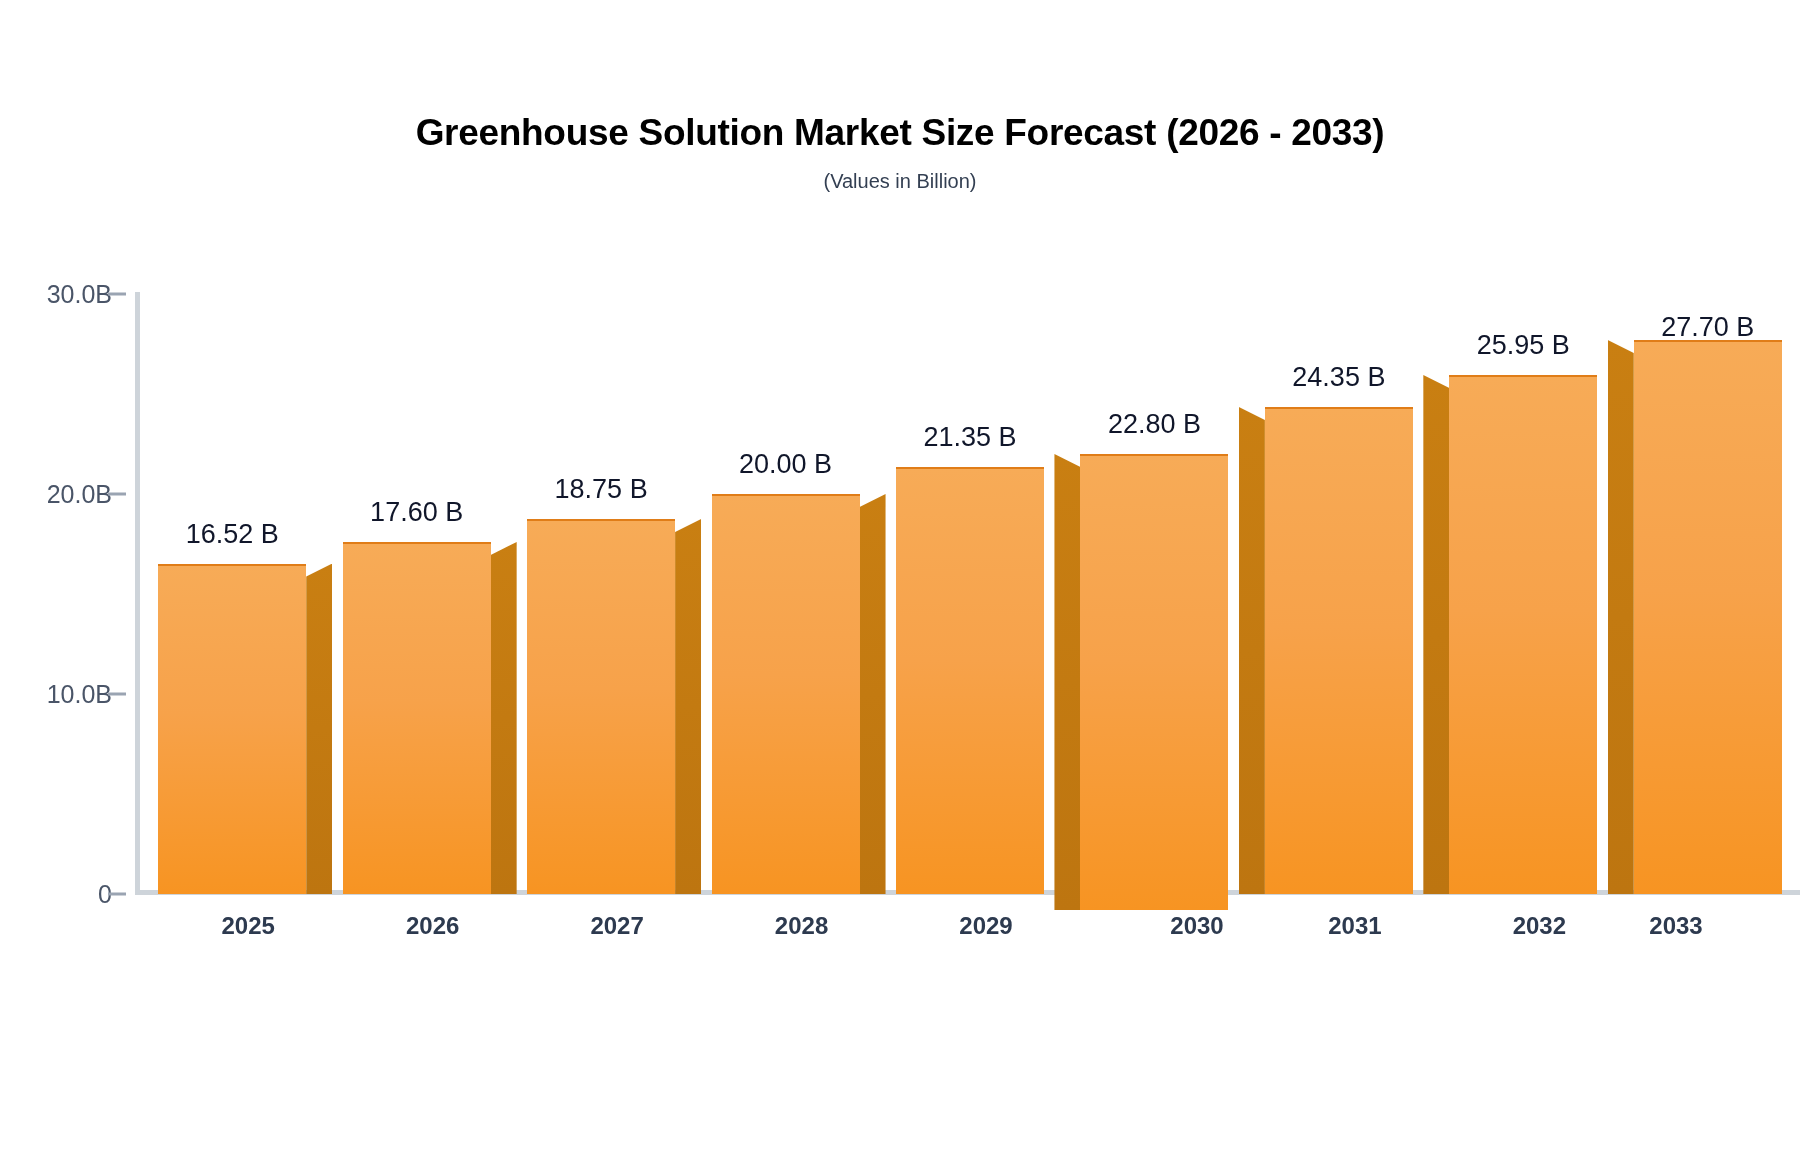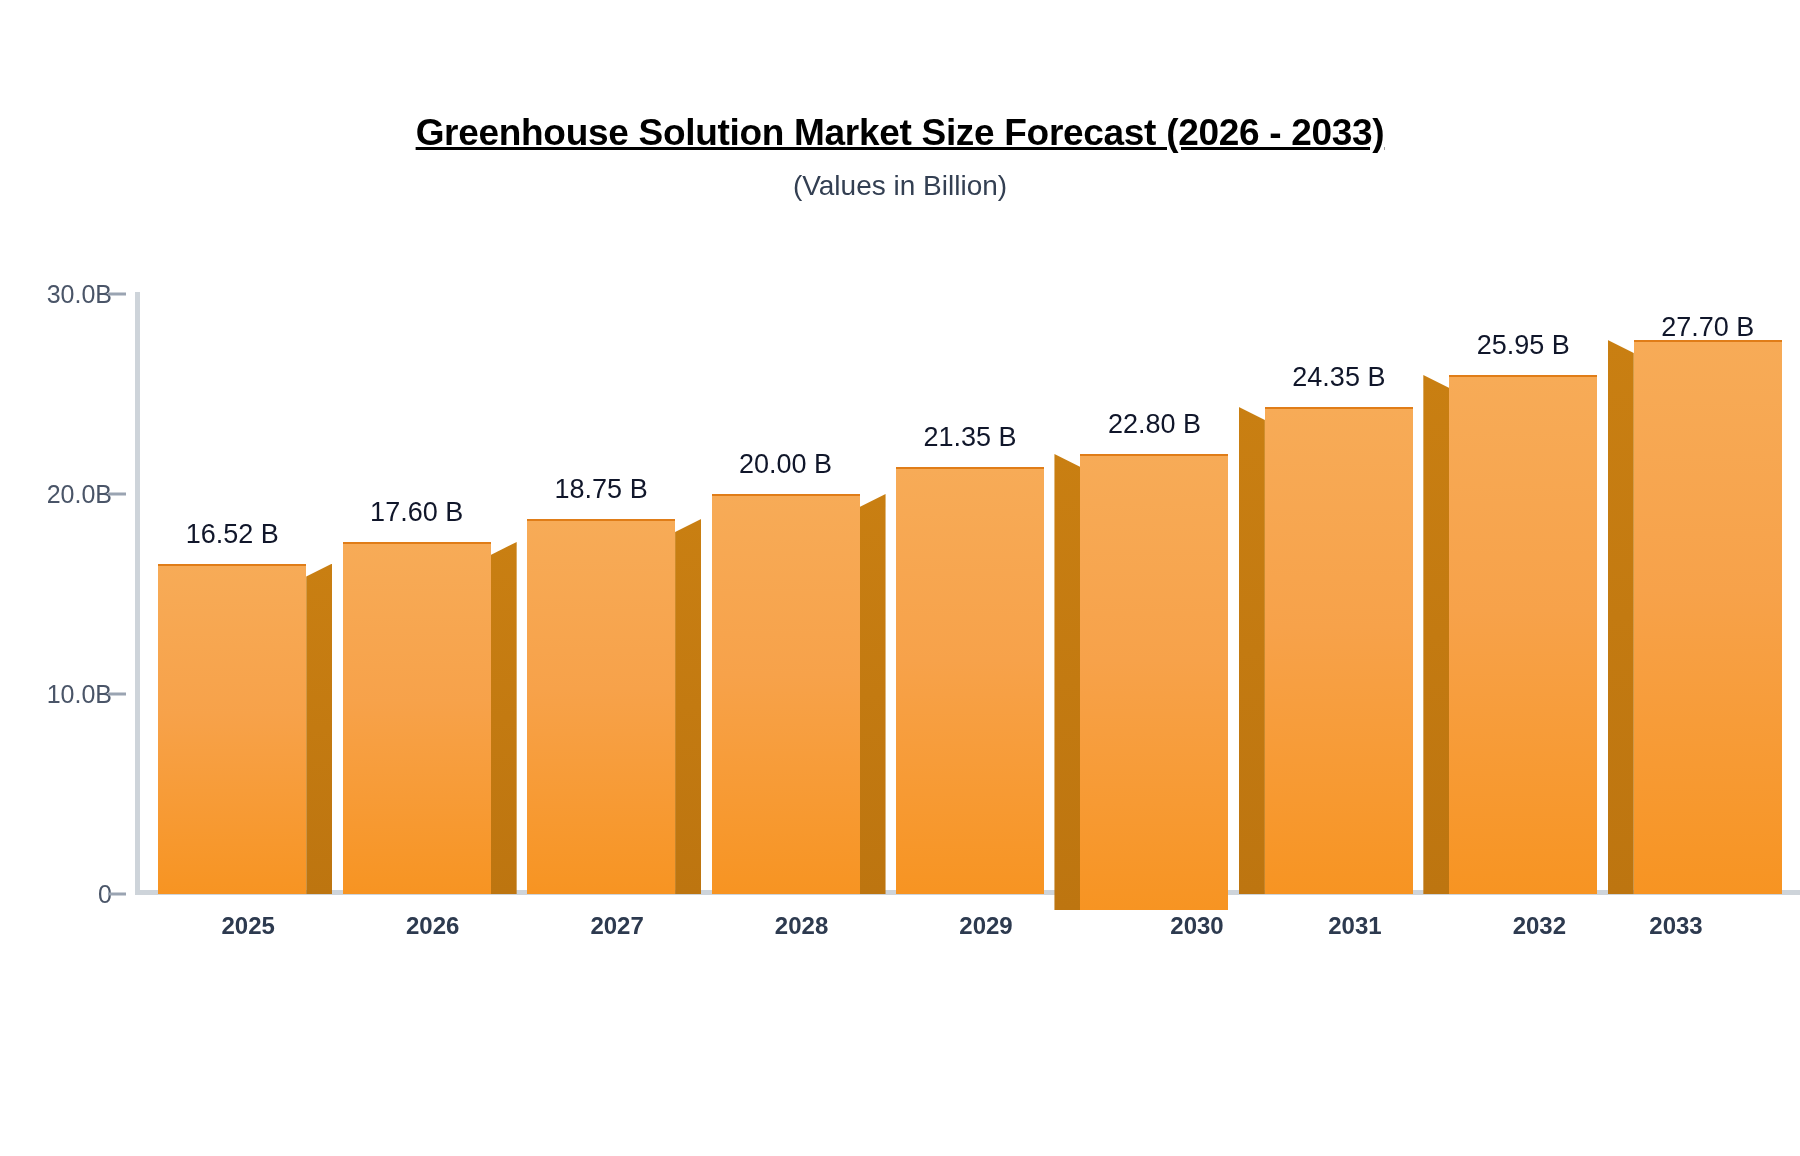--- a/index.html
+++ b/index.html
@@ -22,29 +22,28 @@
     position: absolute;
     top: 112px;
     left: 0;
     width: 1800px;
     text-align: center;
     font-size: 37px;
     font-weight: bold;
     color: #000000;
     letter-spacing: -0.3px;
     white-space: nowrap;
-    text-decoration: underline;
   }
   #chart-subtitle {
     position: absolute;
     top: 170px;
     left: 0;
     width: 1800px;
     text-align: center;
-    font-size: 28px;
+    font-size: 20px;
     font-weight: normal;
     color: #333f52;
     white-space: nowrap;
   }
 
   
   #cagr-badge {
     position: absolute;
     top: 262px;
     left: 797px;

